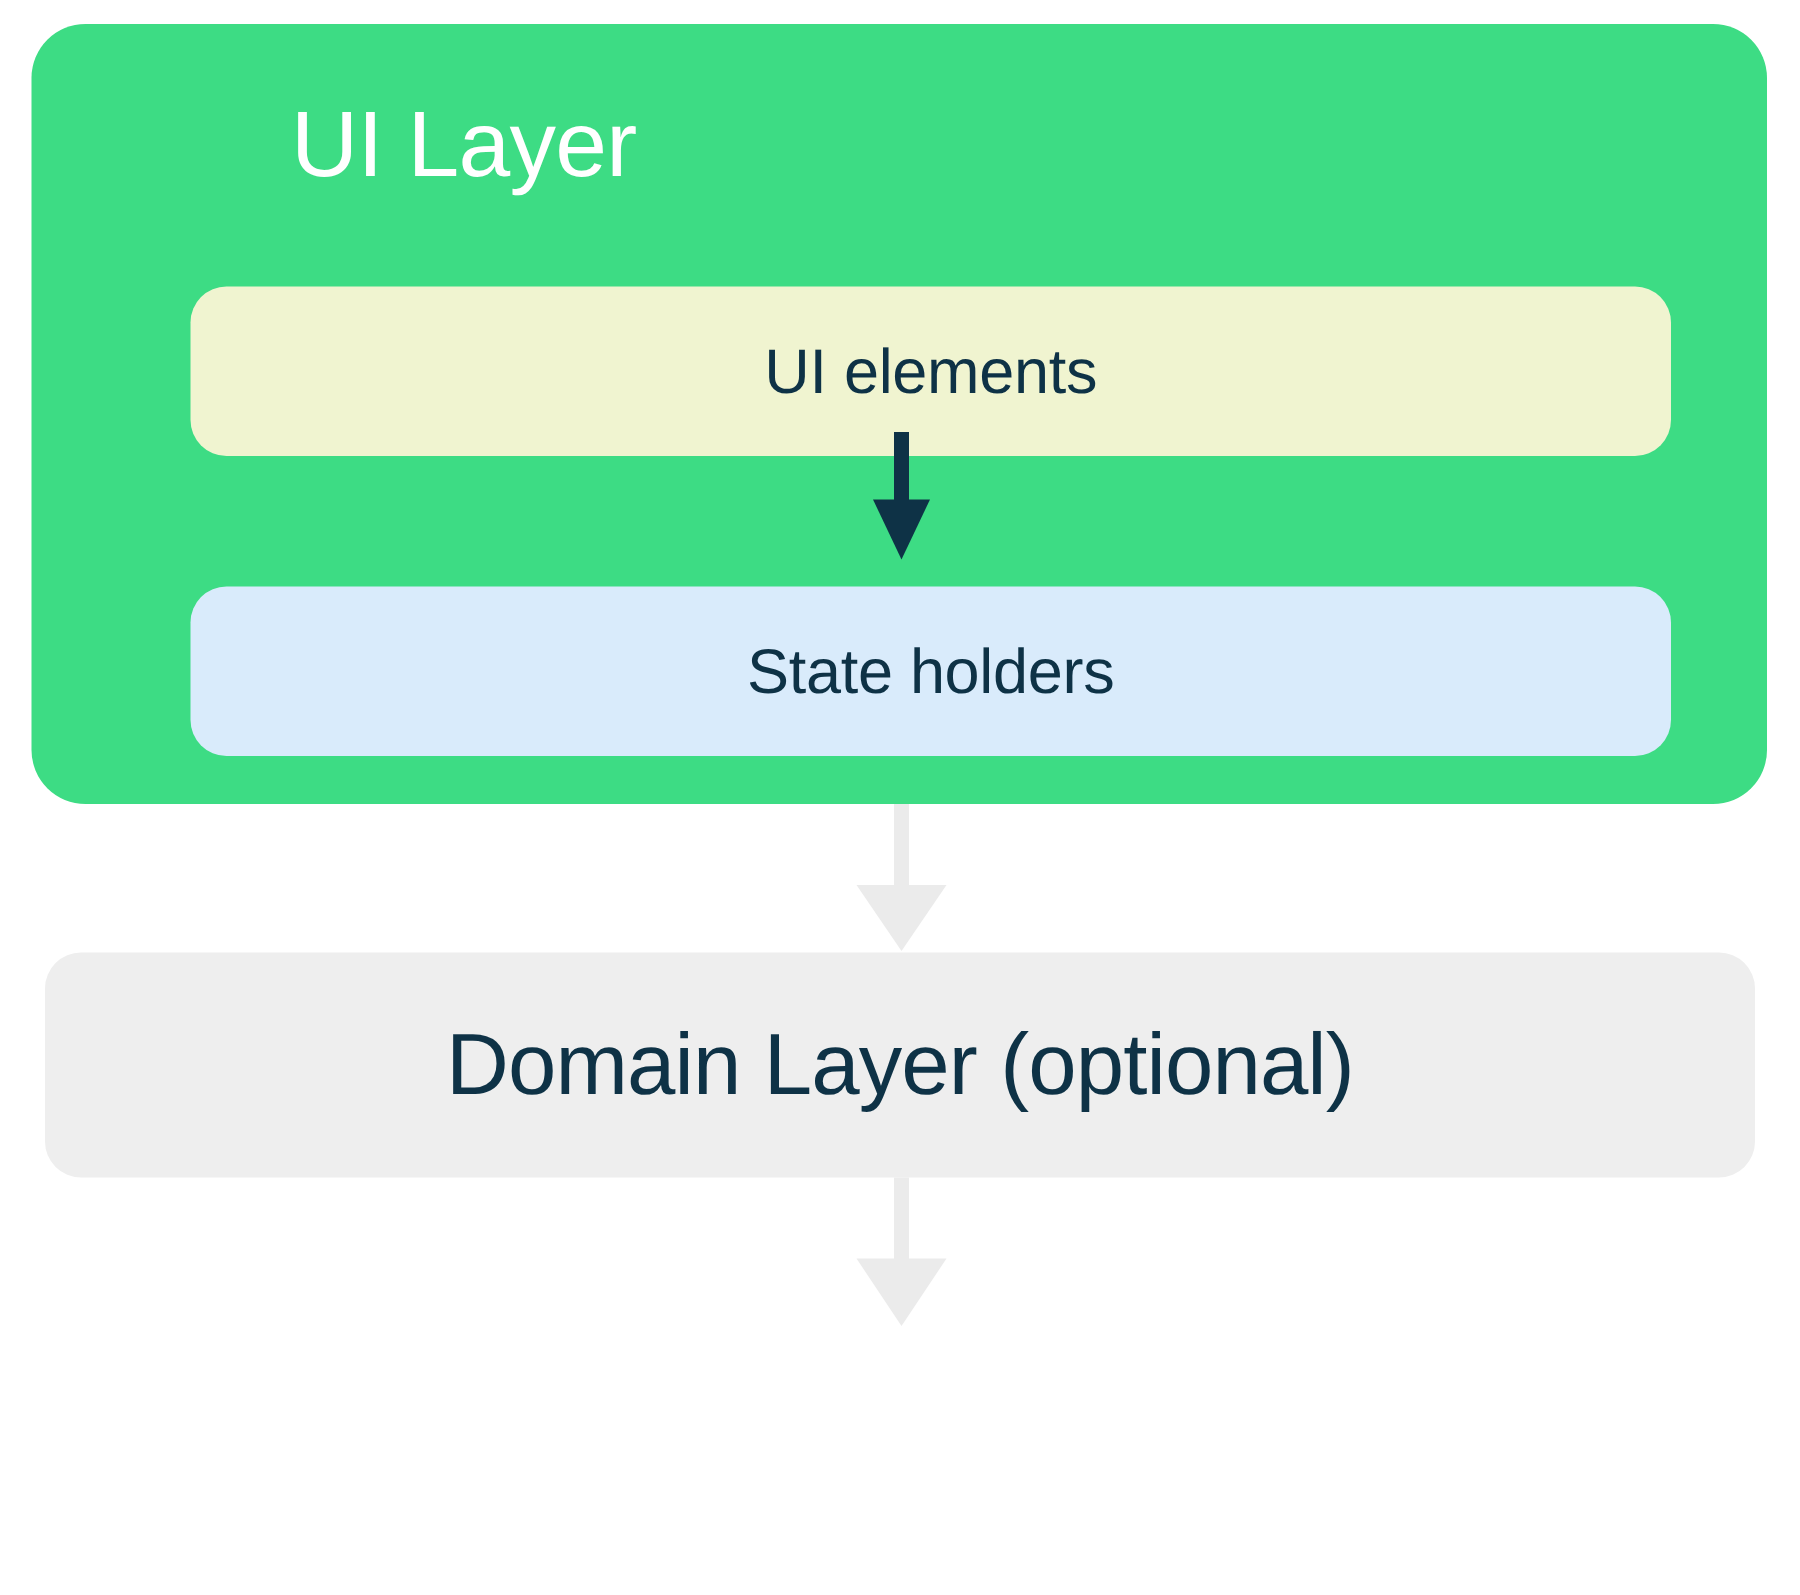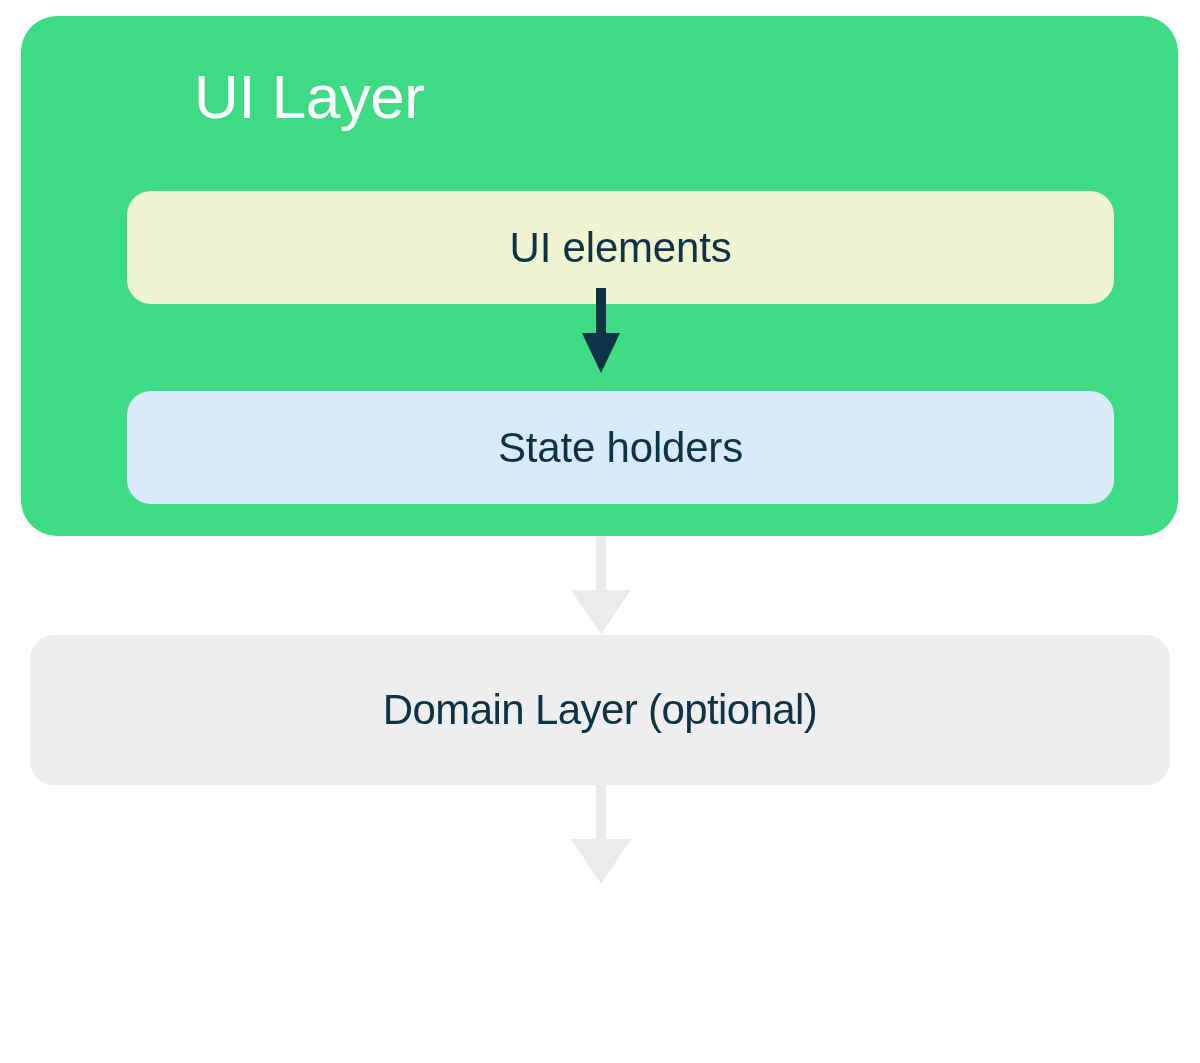--- a/index.html
+++ b/index.html
@@ -82,21 +82,21 @@
     width: 1140px;
     height: 150px;
     background: #EEEEEE;
     border-radius: 24px;
     display: flex;
     align-items: center;
     justify-content: center;
     box-sizing: border-box;
   }
   .layer-box-label {
-    font-size: 42px;
+    font-size: 58px;
     font-weight: 400;
     color: #0E3246;
     letter-spacing: -0.6px;
     line-height: 1;
     white-space: nowrap;
   }
 
   .box-domain-layer { top: 635px; }
   .box-data-layer   { top: 885px; }
 

